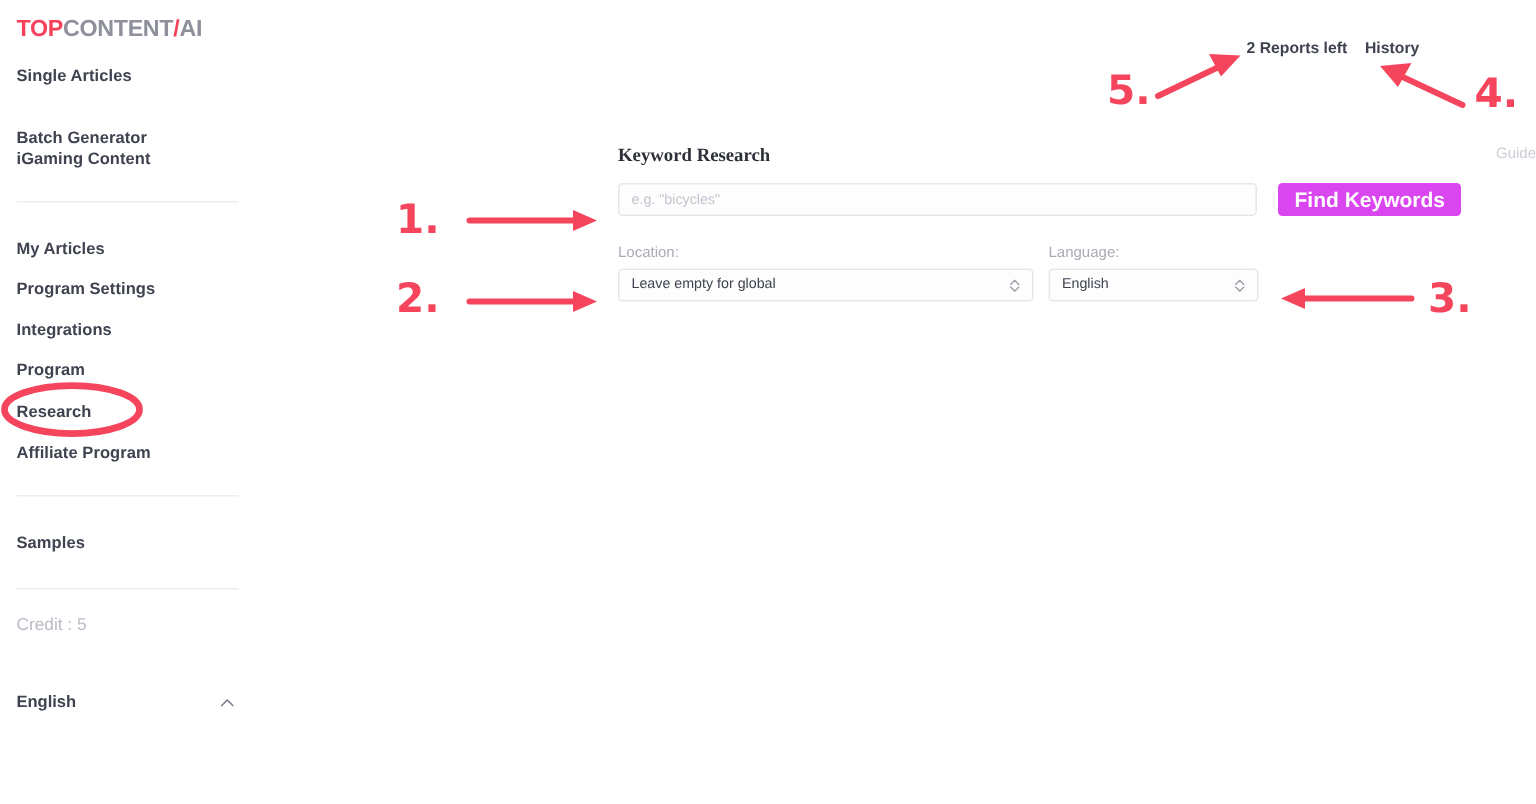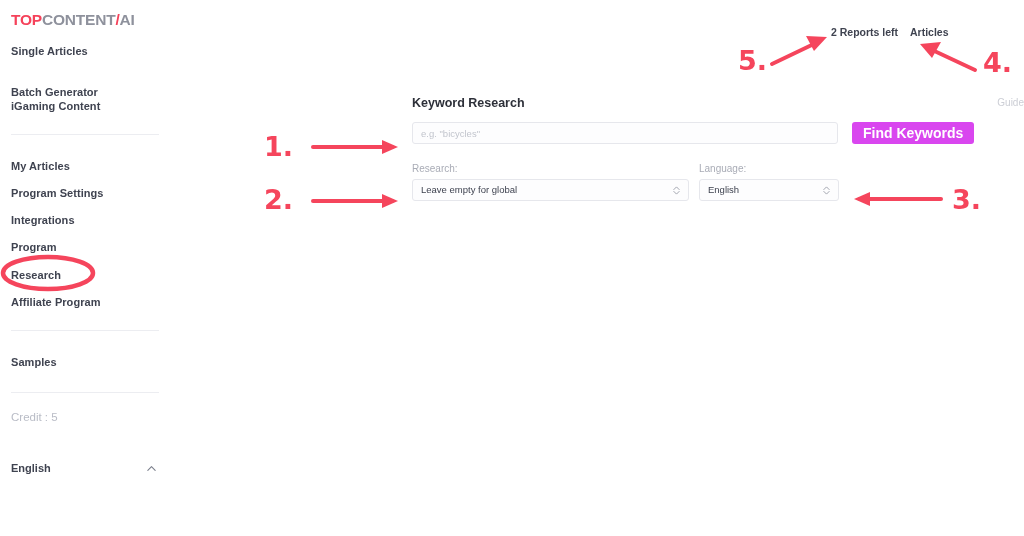--- a/index.html
+++ b/index.html
@@ -127,20 +127,21 @@
     top: 95px;
     width: 585px;
   }
 
   #panel-title {
     font-size: 12.5px;
     font-weight: 700;
     color: #2d3039;
     margin: 0;
     line-height: 16px;
+    font-family: Liberation Serif, serif;
   }
   #guide-link {
     position: absolute;
     right: -27px;
     top: 2px;
     font-size: 10px;
     color: #ccced5;
     cursor: pointer;
   }
   #panel-sub {
@@ -284,37 +285,37 @@
     <span class="lbl">English</span>
     <svg class="chev" viewBox="0 0 12 12">
       <path d="M2 8 L6 4 L10 8" fill="none" stroke="#7b7f8c" stroke-width="1.2" stroke-linecap="round" stroke-linejoin="round"></path>
     </svg>
   </div>
 </div>
 
 <div id="main">
 
   <div id="reports-left">2 Reports left</div>
-  <div id="history-link">Articles</div>
+  <div id="history-link">History</div>
 
   <div id="panel">
 
     <h1 id="panel-title">Keyword Research</h1>
     <span id="guide-link">Guide</span>
 
 
     <div id="keyword-row">
       <input id="keyword-input" type="text" placeholder="e.g. &quot;bicycles&quot;" style="">
       <button id="find-keywords-button">Find Keywords</button>
     </div>
 
     <div id="filters">
 
       <div class="field location">
-        <span class="field-label">Research:</span>
+        <span class="field-label">Location:</span>
         <div class="select-box">
           <span class="value">Leave empty for global</span>
           <svg class="stepper" viewBox="0 0 10 14">
             <path d="M2 6 L5 3 L8 6" fill="none" stroke="#9a9da8" stroke-width="1" stroke-linecap="round" stroke-linejoin="round"></path>
             <path d="M2 8 L5 11 L8 8" fill="none" stroke="#9a9da8" stroke-width="1" stroke-linecap="round" stroke-linejoin="round"></path>
           </svg>
         </div>
       </div>
 
       <div class="field language">

